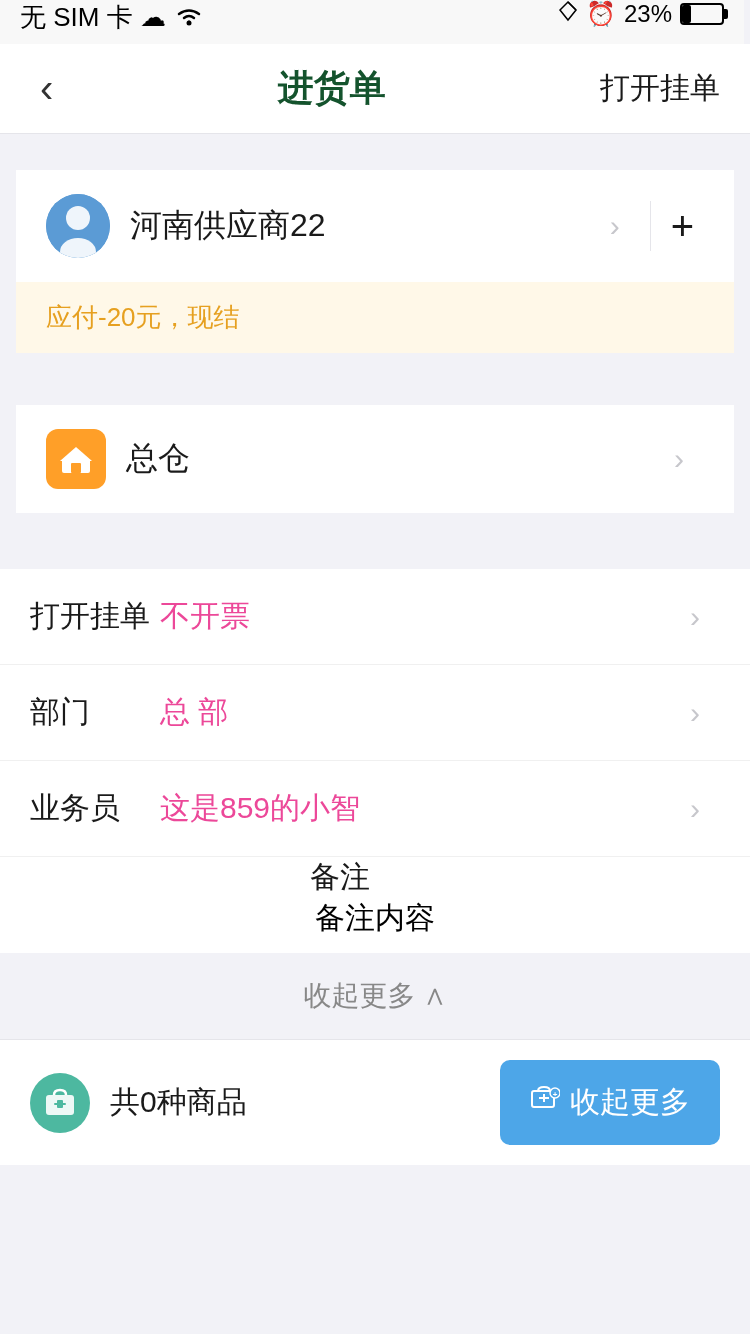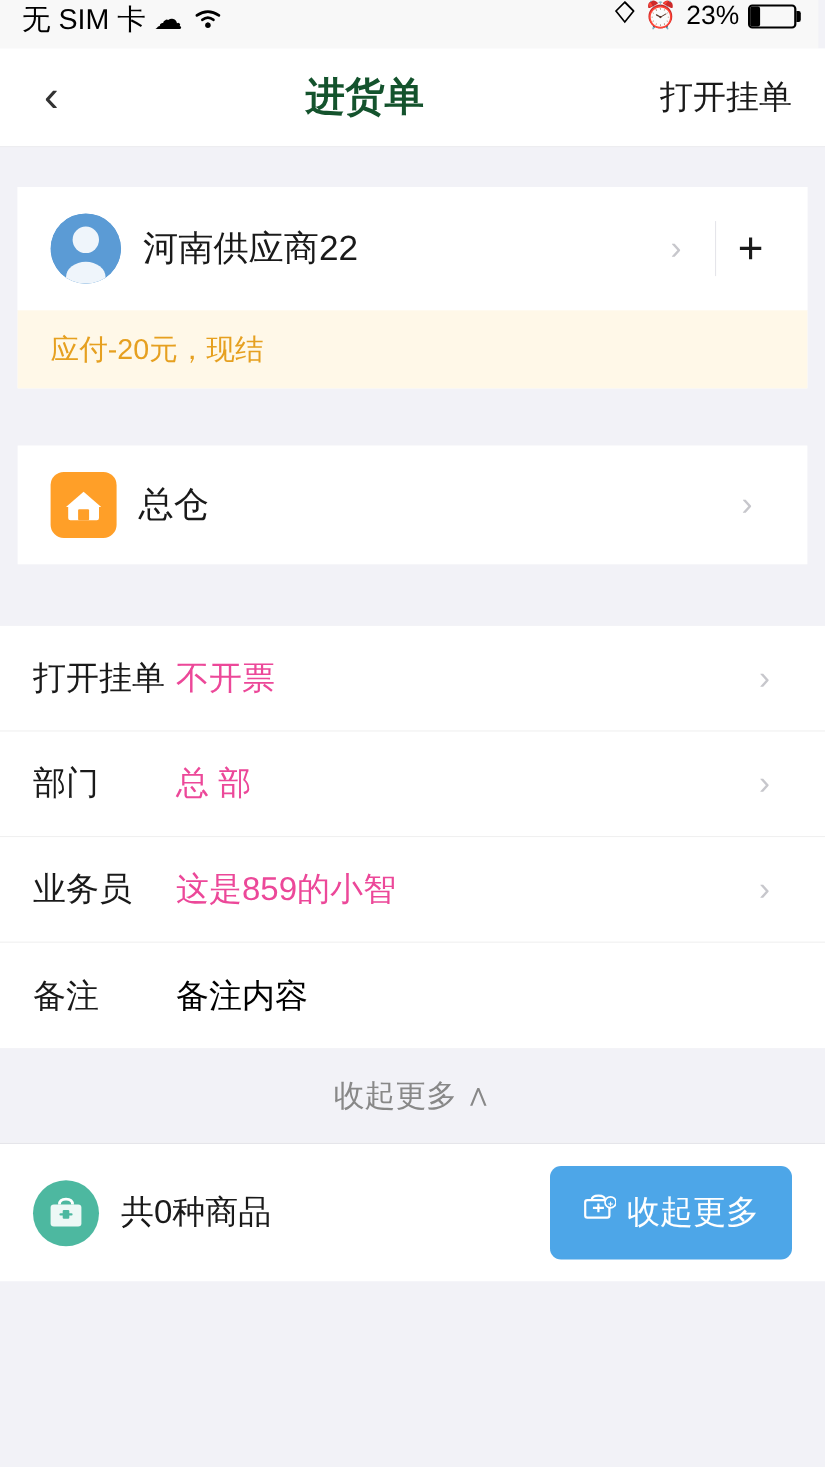--- a/index.html
+++ b/index.html
@@ -199,20 +199,21 @@
     .form-row {
       display: flex;
       align-items: center;
       padding: 0 30px;
       height: 96px;
       border-bottom: 1px solid #f0f0f0;
       cursor: pointer;
     }
     .form-row:last-child {
       border-bottom: none;
+      flex-direction: column;
     }
     .form-label {
       font-size: 30px;
       color: #1a1a1a;
       width: 130px;
       flex-shrink: 0;
     }
     .form-value {
       font-size: 30px;
       color: #ec4899;

